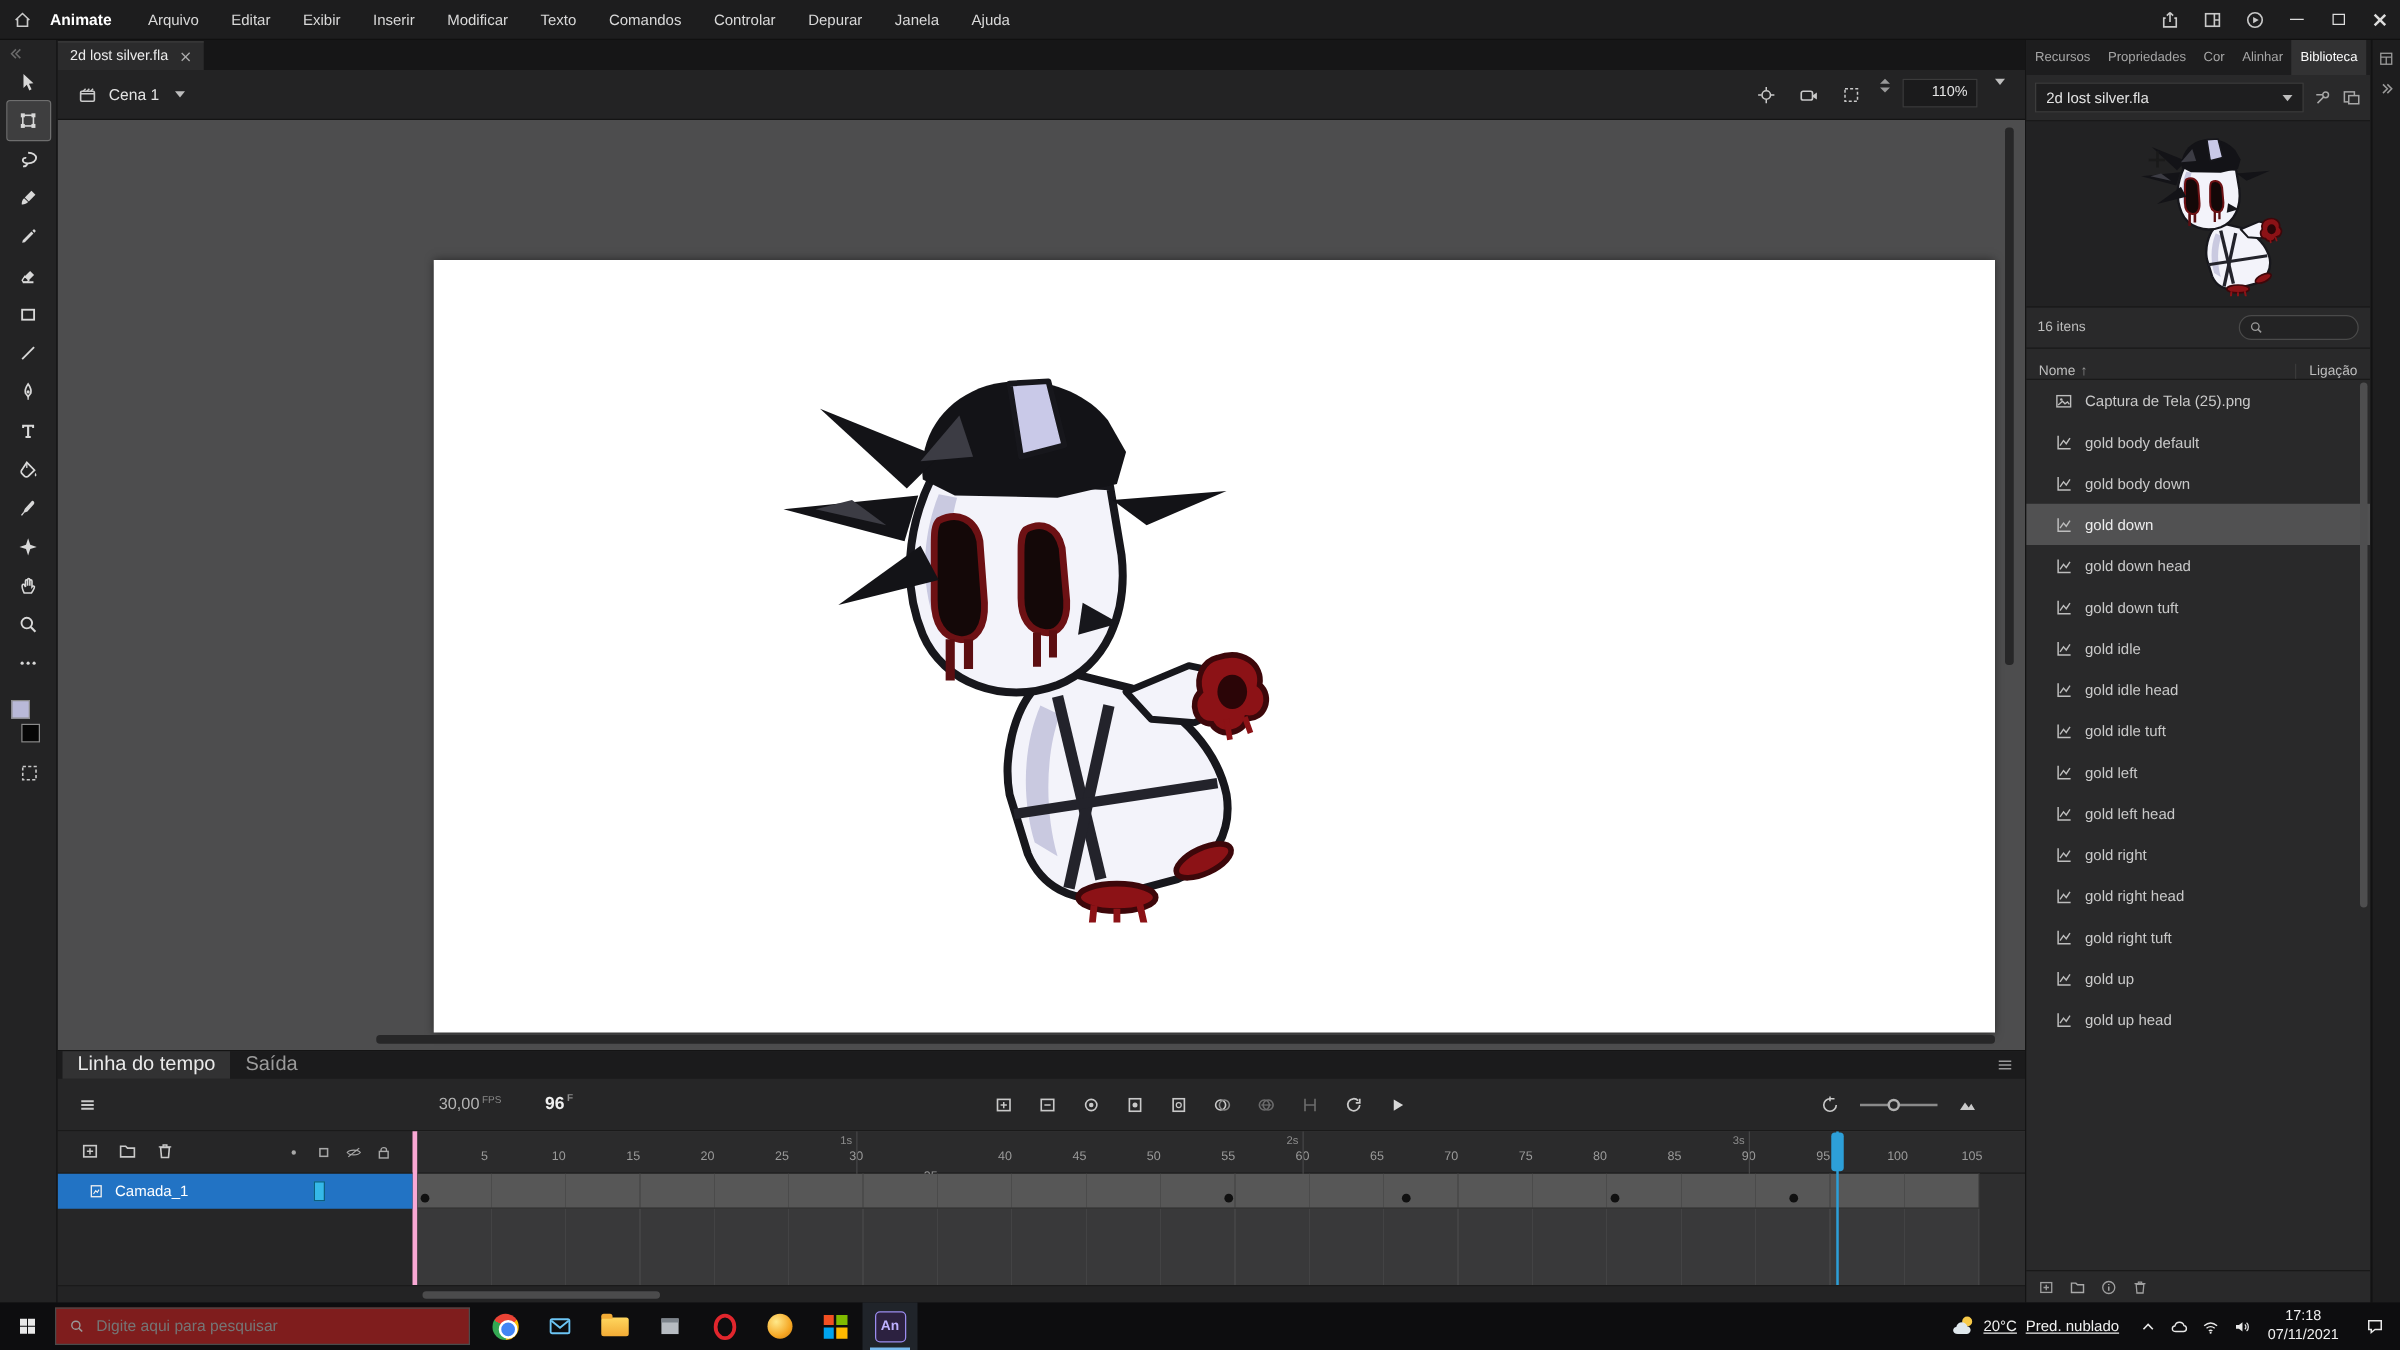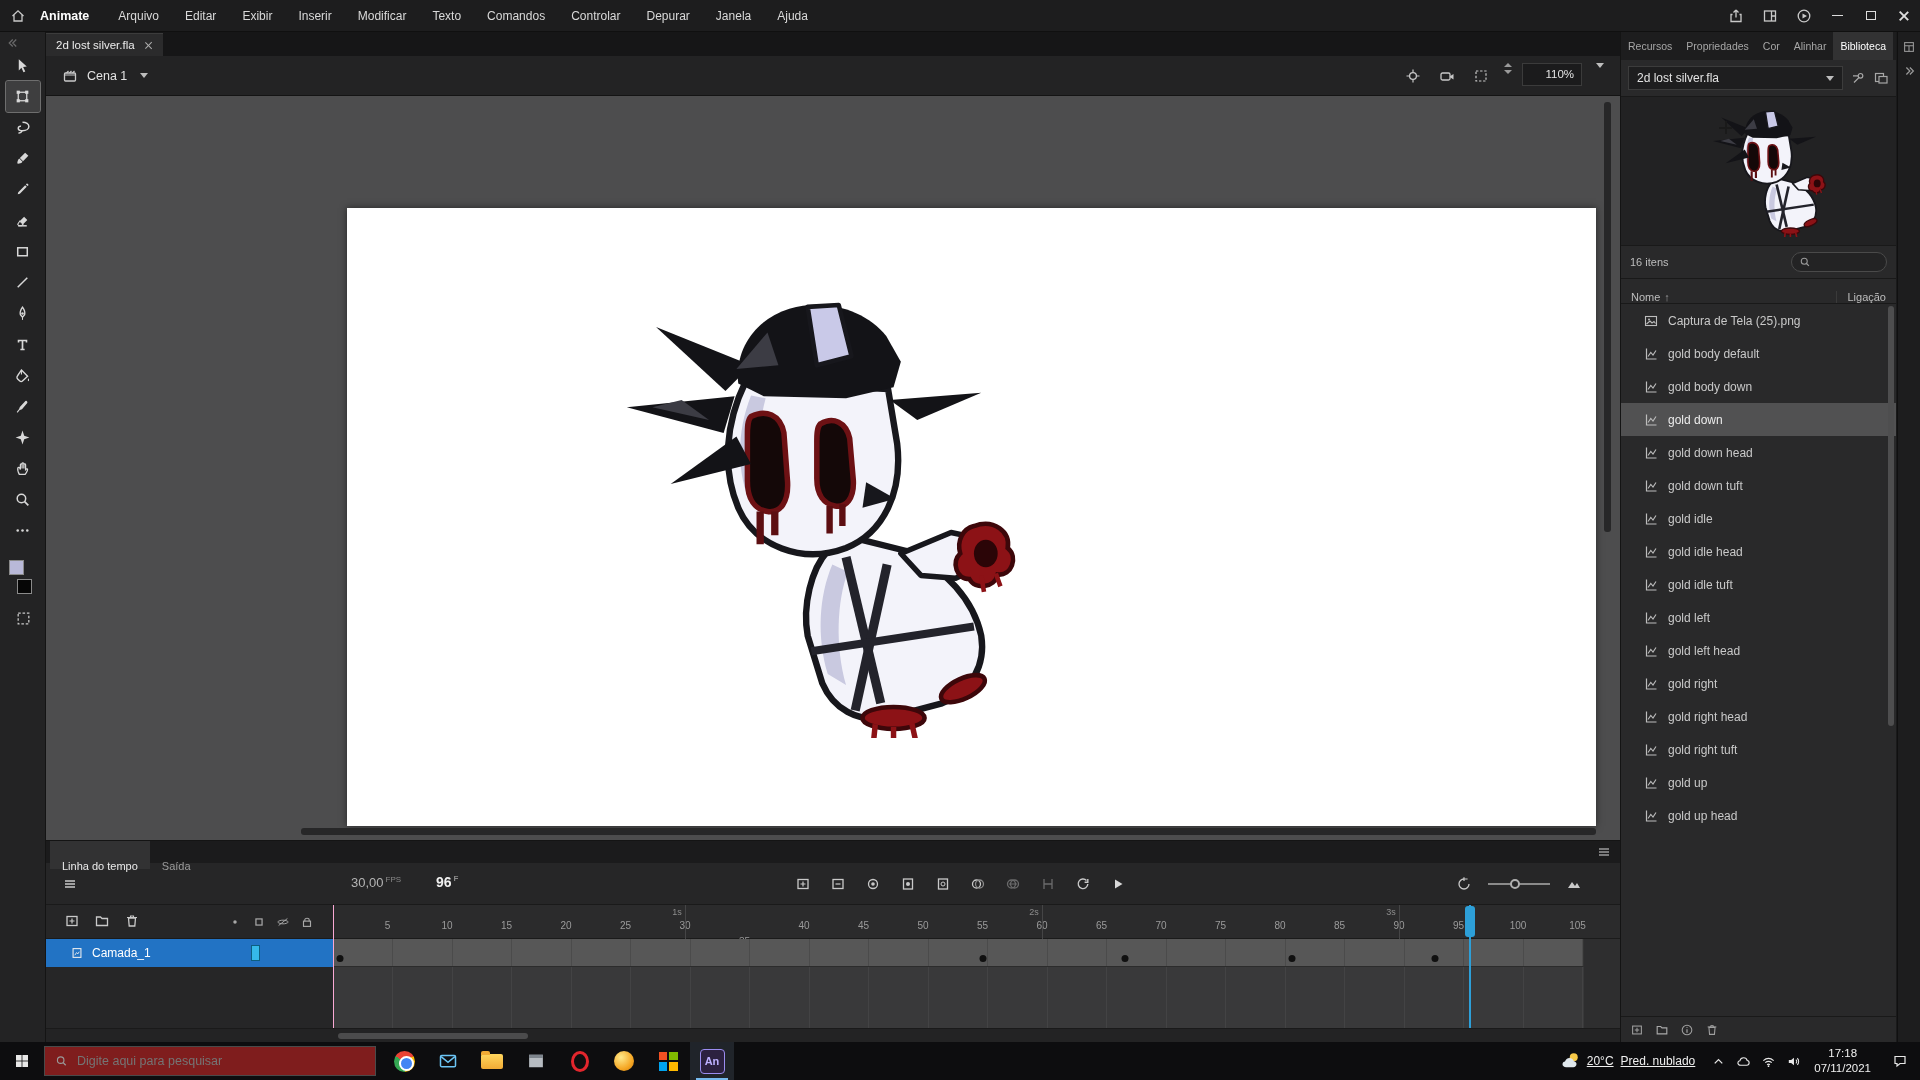--- a/index.html
+++ b/index.html
@@ -68,39 +68,39 @@
   #canvas { position:absolute; left:301px; top:112px; width:1249px; height:618px; background:#ffffff;
     box-shadow:0 0 7px rgba(0,0,0,.5); }
   .stage-art { position:absolute; left:225px; top:55px; width:475px; height:475px; }
   .stage-hscroll { position:absolute; left:255px; bottom:5px; width:1295px; height:7px; background:#272728; border-radius:3px; }
   .stage-vscroll { position:absolute; left:1558px; top:6px; width:7px; height:430px; background:#272728; border-radius:3px; }
 
   
   #timeline { position:absolute; left:46px; top:840px; width:1574px; height:202px; background:#262627;
     display:flex; flex-direction:column; border-top:1px solid #141414; }
   .tl-tabs { height:22px; background:#1b1b1c; display:flex; align-items:stretch; padding-left:4px; position:relative; }
-  .tl-tab { padding:14px 12px; line-height:22px; font-size:11px; color:#9b9b9b; }
+  .tl-tab { padding:0 12px; line-height:22px; font-size:16px; color:#9b9b9b; }
   .tl-tab.active { background:#323233; color:#eaeaea; }
   .tl-tabs .pm { position:absolute; right:8px; top:3px; width:16px; height:16px; }
   .tl-toolbar { height:42px; border-bottom:1px solid #1a1a1a; position:relative; }
   .tl-btn { width:24px; height:24px; display:flex; align-items:center; justify-content:center; }
   .tl-btn svg { width:16px; height:16px; }
   .tl-btn.dim { opacity:.42; }
   .tlc-left { position:absolute; left:12px; top:9px; }
   .tlc-fps { position:absolute; left:305px; top:12px; color:#b4b4b4; font-size:13px; }
   .tlc-fps sup, .tlc-frame sup { font-size:8px; color:#8a8a8a; margin-left:2px; }
   .tlc-frame { position:absolute; left:390px; top:11px; color:#f0f0f0; font-size:14px; font-weight:bold; }
   .tlc-center { position:absolute; left:745px; top:9px; display:flex; align-items:center; gap:11px; }
   .tlc-right { position:absolute; right:34px; top:9px; display:flex; align-items:center; gap:12px; }
   .tlslider { width:62px; height:24px; position:relative; }
   .tlslider::before { content:""; position:absolute; left:0; right:0; top:11px; height:2px; background:#8a8a8a; }
   .tlslider .knob { position:absolute; left:22px; top:7px; width:10px; height:10px; border-radius:50%;
     background:#262627; border:2px solid #b0b0b0; }
   .tl-body { flex:1; display:flex; position:relative; }
-  .tl-left { width:288px; border-right:1px solid #f9a8d4; position:relative; background:#262627; }
+  .tl-left { width:288px; border-right:4px solid #f9a8d4; position:relative; background:#262627; }
   .tl-header { height:34px; border-bottom:1px solid #1a1a1a; position:relative; }
   .tl-header .hbtn { position:absolute; top:8px; width:18px; height:18px; }
   .tl-header .sbtn { position:absolute; top:10px; width:14px; height:14px; opacity:.8; }
   .layer-row { height:28px; background:#2273c4; display:flex; align-items:center; color:#fff; position:relative;
     padding-left:24px; gap:8px; font-size:12px; }
   .layer-chip { position:absolute; left:205px; top:6px; width:9px; height:16px; background:#35b9e9; border:1px solid #0d5e80; }
   #frames-area { flex:1; position:relative; background:#39393a; overflow:hidden; }
   #ruler { position:absolute; left:0; top:0; right:0; height:34px; background:#2b2b2c; border-bottom:1px solid #1b1b1b; }
   .fnum { position:absolute; top:15px; font-size:10px; color:#9b9b9b; transform:translateX(-50%); }
   .sec { position:absolute; top:2px; font-size:9px; color:#8d8d8d; transform:translateX(-50%); }

